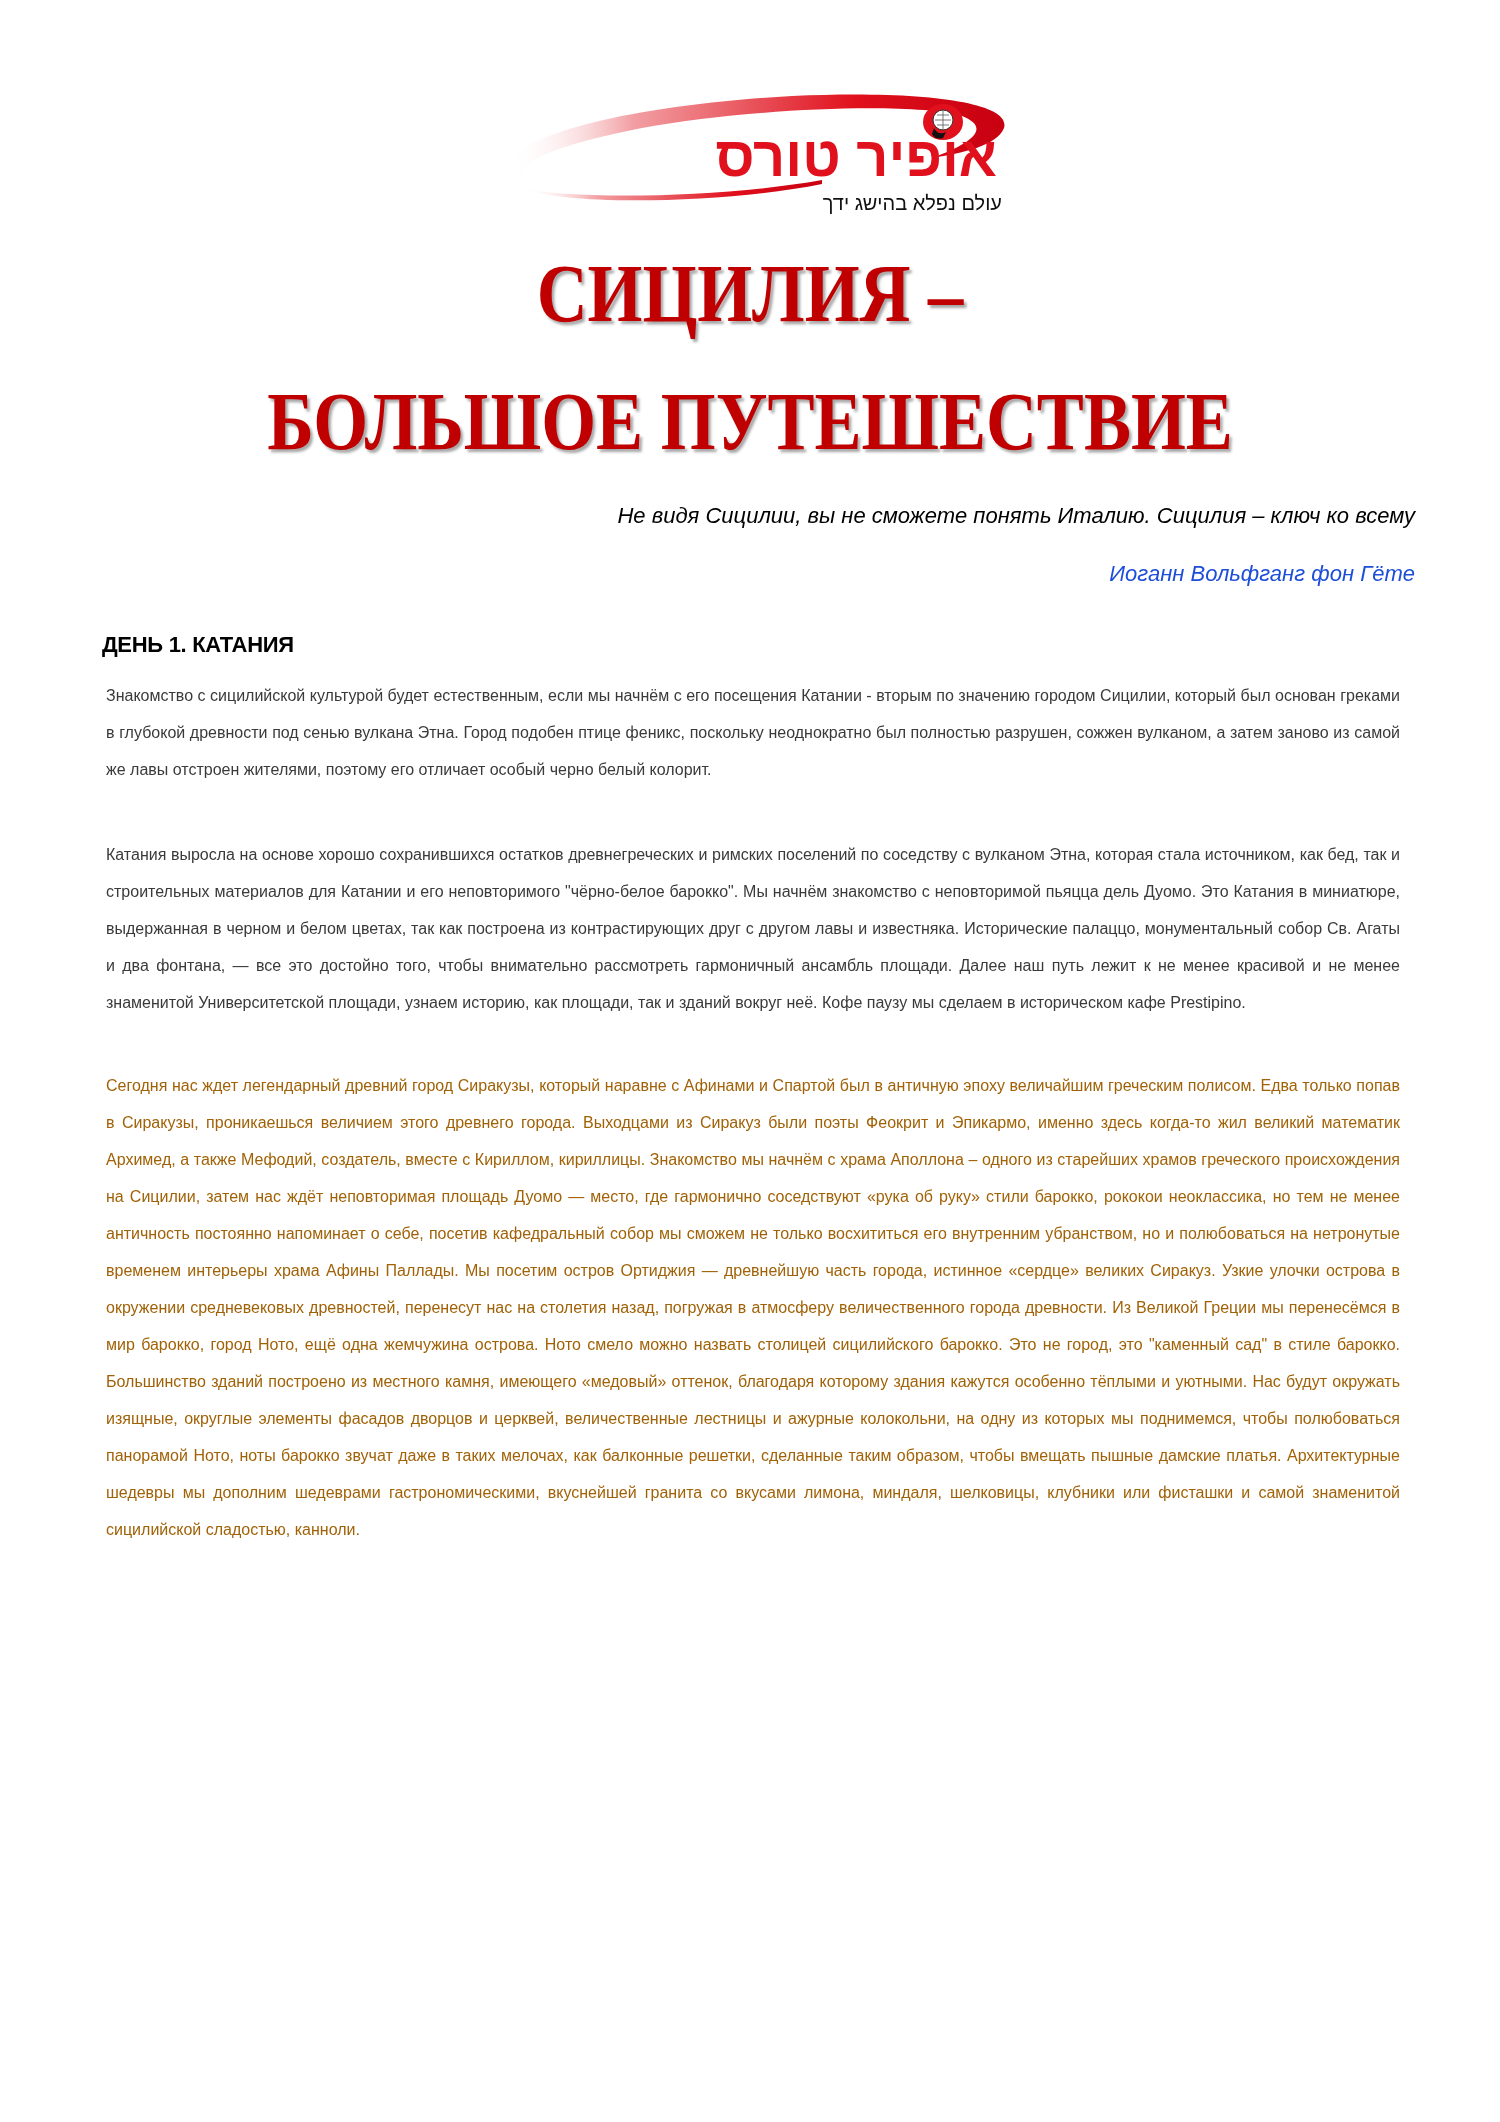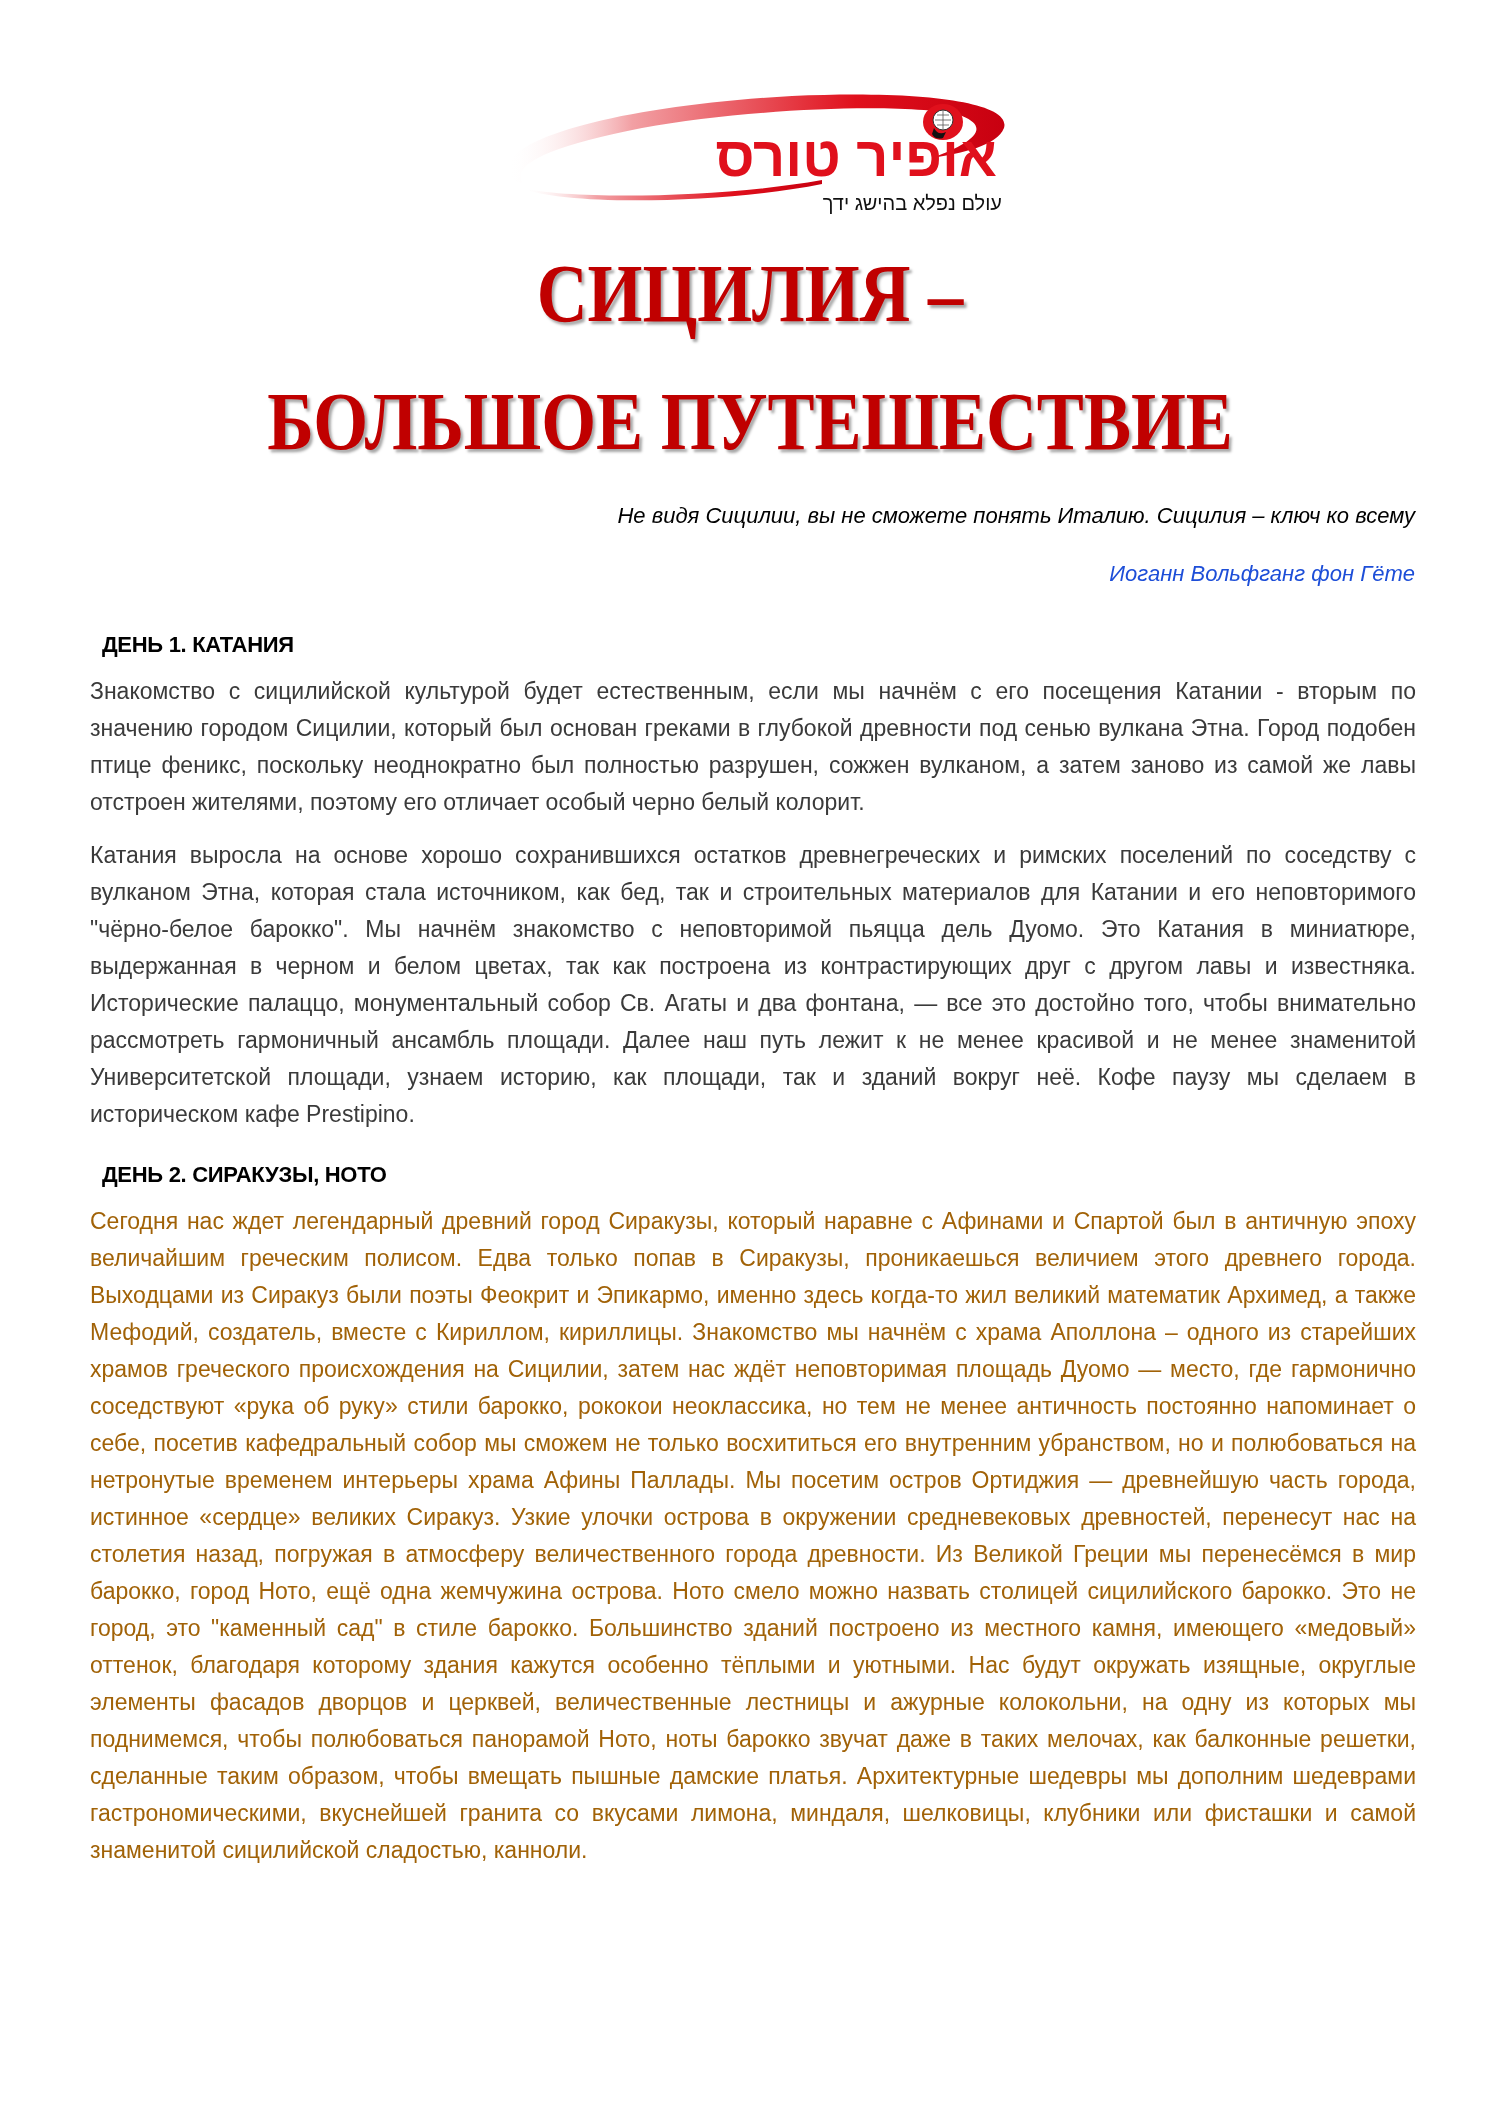--- a/index.html
+++ b/index.html
@@ -11,21 +11,21 @@
            color:#c00000; text-shadow:3px 3px 3px rgba(0,0,0,0.35);
            transform:scaleX(0.86); transform-origin:center; }
   .title.l1 { top:244px; font-size:82px; line-height:100px; }
   .title.l2 { top:372px; font-size:82px; line-height:100px; }
   .quote { position:absolute; right:85px; text-align:right; font-style:italic;
            font-size:22px; }
   .quote.q1 { top:503px; color:#000; }
   .quote.q2 { top:561px; color:#1d4ed8; font-weight:300; }
   .content { position:absolute; left:90px; top:617px; width:1326px; }
   h3 { margin:12px; font-size:22px; font-weight:bold; line-height:32px; letter-spacing:-0.3px; }
-  p { margin:0; text-align:justify; font-size:23px; line-height:37px; }
+  p { margin:16px; text-align:justify; font-size:16px; line-height:37px; }
   p.light { color:#3a3a3a; }
   p.regular { color:#a16207; }
   .gap { height:16px; }
   .gap-lg { height:14px; }
 </style>
 </head>
 <body>
 
 <div class="logo">
   <svg width="530" height="130" viewBox="0 0 530 130">
@@ -56,17 +56,16 @@
 
 <div class="content">
   <section>
     <h3>ДЕНЬ 1. КАТАНИЯ</h3>
     <p class="light">Знакомство с сицилийской культурой будет естественным, если мы начнём с его посещения Катании -  вторым по значению городом Сицилии, который был основан греками   в глубокой древности   под сенью вулкана Этна. Город подобен птице феникс, поскольку неоднократно был полностью разрушен, сожжен вулканом, а затем заново из самой же лавы отстроен жителями, поэтому его отличает особый черно белый колорит.</p>
     <div class="gap"></div>
     <p class="light">Катания выросла на основе хорошо сохранившихся остатков древнегреческих и римских поселений по соседству с вулканом Этна, которая стала источником, как бед, так и строительных материалов для Катании и его неповторимого "чёрно-белое барокко". Мы начнём знакомство с неповторимой пьяцца дель Дуомо. Это Катания в миниатюре, выдержанная в черном и белом цветах, так как построена из контрастирующих друг с другом лавы и известняка. Исторические палаццо, монументальный собор Св. Агаты и два фонтана, — все это достойно того, чтобы внимательно рассмотреть гармоничный ансамбль площади. Далее наш путь лежит к не менее красивой и не менее знаменитой Университетской площади, узнаем историю, как площади, так и зданий вокруг неё. Кофе паузу мы сделаем в историческом кафе Prestipino.</p>
   </section>
   <div class="gap-lg"></div>
   <section>
-    <h3>ДЕНЬ 2. СИРАКУЗЫ, НОТО</h3>
     <p class="regular">Сегодня нас ждет легендарный древний город Сиракузы, который наравне с Афинами и Спартой был в античную эпоху величайшим греческим полисом. Едва только попав в Сиракузы, проникаешься величием этого древнего города. Выходцами из Сиракуз были поэты Феокрит и Эпикармо, именно здесь когда-то жил великий математик Архимед, а также Мефодий, создатель, вместе с Кириллом, кириллицы. Знакомство мы начнём с храма Аполлона – одного из старейших храмов греческого происхождения на Сицилии, затем нас ждёт неповторимая площадь Дуомо — место, где гармонично соседствуют «рука об руку» стили барокко, рококои неоклассика, но тем не менее античность постоянно напоминает о себе, посетив кафедральный собор мы сможем не только восхититься его внутренним убранством, но и полюбоваться на нетронутые временем интерьеры храма Афины Паллады. Мы посетим остров Ортиджия — древнейшую часть города, истинное «сердце» великих Сиракуз. Узкие улочки острова в окружении средневековых древностей, перенесут нас на столетия назад, погружая в атмосферу величественного города древности. Из Великой Греции мы перенесёмся в мир барокко, город Ното, ещё одна жемчужина острова. Ното смело можно назвать столицей сицилийского барокко. Это не город, это "каменный сад" в стиле барокко. Большинство зданий построено из местного камня, имеющего «медовый» оттенок, благодаря которому здания кажутся особенно тёплыми и уютными. Нас будут окружать изящные, округлые элементы фасадов дворцов и церквей, величественные лестницы и ажурные колокольни, на одну из которых мы поднимемся, чтобы полюбоваться панорамой Ното, ноты барокко звучат даже в таких мелочах, как балконные решетки, сделанные таким образом, чтобы вмещать пышные дамские платья. Архитектурные шедевры мы дополним шедеврами гастрономическими, вкуснейшей гранита со вкусами лимона, миндаля, шелковицы, клубники или фисташки и самой знаменитой сицилийской сладостью, канноли.</p>
   </section>
   <div class="gap-lg"></div>
 </div>
 
 </body></html>

